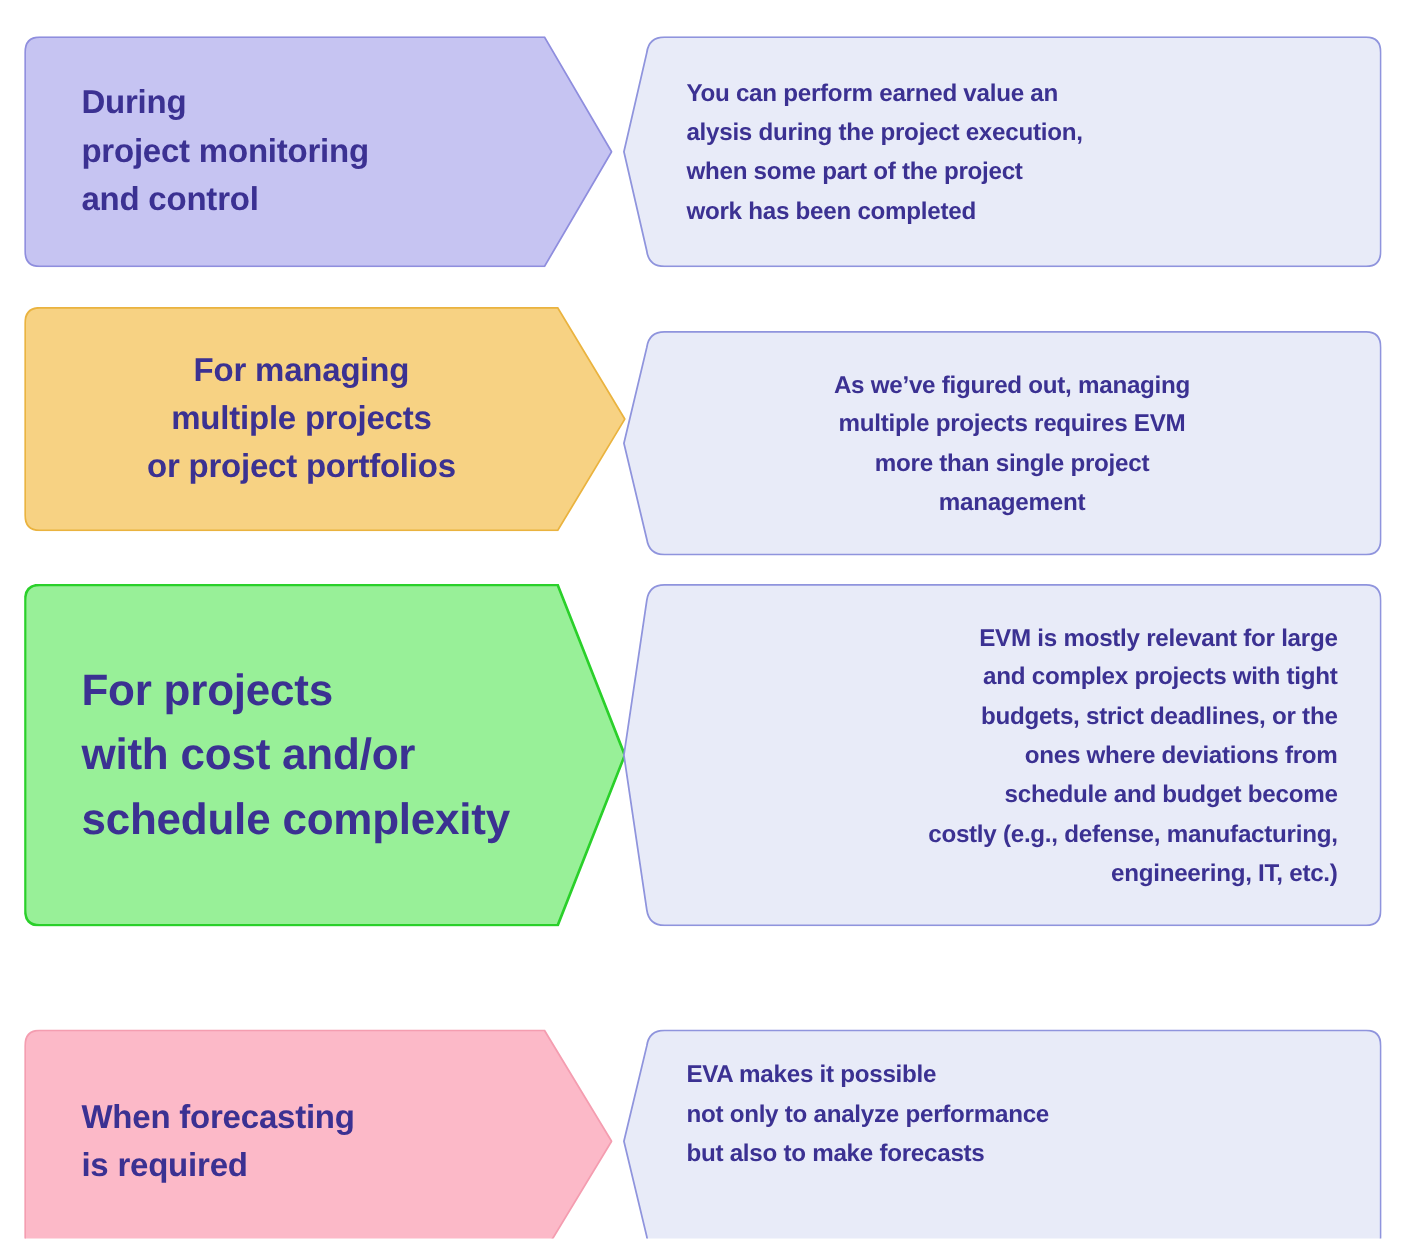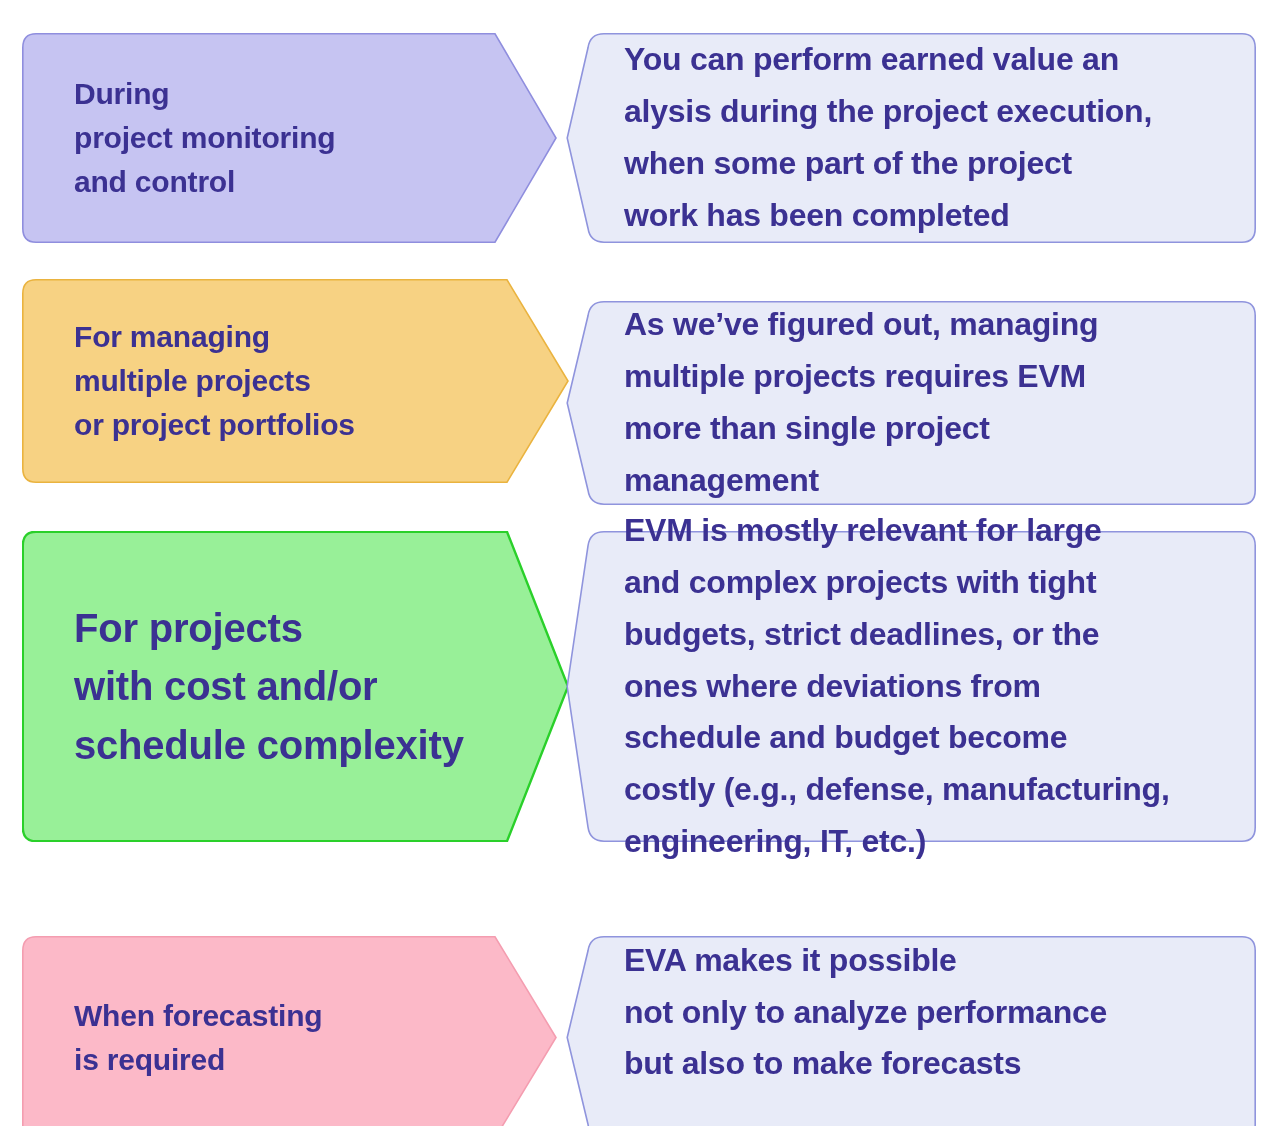--- a/index.html
+++ b/index.html
@@ -73,21 +73,21 @@
     position: absolute;
     left: 58px;
     right: 40px;
     top: 0;
     height: 100%;
     display: flex;
     flex-direction: column;
     justify-content: center;
     color: #3b3192;
     font-weight: bold;
-    font-size: 32px;
+    font-size: 22px;
     line-height: 1.62;
     letter-spacing: -0.25px;
     white-space: pre-line;
     box-sizing: border-box;
   }
 </style>
 </head>
 <body>
 
 <div id="diagram">
@@ -103,21 +103,21 @@
       <div class="desc-cell" style="width: 690px; height: 210px;">
         <svg class="desc-svg" width="690" height="210">
           <path d="M 38 0.8 L 676 0.8 Q 689.2 0.8 689.2 14.8 L 689.2 195.2 Q 689.2 209.2 676 209.2 L 38 209.2 Q 24 209.2 22 195.2 L 1.2 105 L 22 14.8 Q 24 0.8 38 0.8 Z" fill="#e8ebf8" stroke="#8f94dd" stroke-width="1.6"></path>
         </svg>
         <div class="desc-text">You can perform earned value an
 alysis during the project execution,
 when some part of the project
 work has been completed</div>
       </div>
     </div>
-    <div class="row" style="top: 279px; height: 204px;">
+    <div class="row" style="top: 279px; height: 204px; text-align: center;">
       <div class="arrow-cell" style="width: 547px; height: 204px;">
         <svg class="arrow-svg" width="547" height="204">
           <path d="M 14 0.8 L 485 0.8 L 546 102 L 485 203.2 L 14 203.2 Q 0.8 203.2 0.8 189.2 L 0.8 14.8 Q 0.8 0.8 14 0.8 Z" fill="#f7d283" stroke="#eab33f" stroke-width="1.6"></path>
         </svg>
         <div class="arrow-label" style="font-size: 30px;">For managing
 multiple projects
 or project portfolios</div>
       </div>
       <div class="desc-cell" style="width: 690px; height: 204px; margin-top: 22px;">
         <svg class="desc-svg" width="690" height="204">
@@ -131,21 +131,21 @@
     </div>
     <div class="row" style="top: 531px; height: 311px;">
       <div class="arrow-cell" style="width: 547px; height: 311px;">
         <svg class="arrow-svg" width="547" height="311">
           <path d="M 14 0.8 L 485 0.8 L 546 155.5 L 485 310.2 L 14 310.2 Q 0.8 310.2 0.8 296.2 L 0.8 14.8 Q 0.8 0.8 14 0.8 Z" fill="#98f098" stroke="#2ad02a" stroke-width="2.4"></path>
         </svg>
         <div class="arrow-label" style="font-size: 40px;">For projects
 with cost and/or
 schedule complexity</div>
       </div>
-      <div class="desc-cell" style="width: 690px; height: 311px;">
+      <div class="desc-cell" style="width: 690px; height: 311px; text-align: right;">
         <svg class="desc-svg" width="690" height="311">
           <path d="M 38 0.8 L 676 0.8 Q 689.2 0.8 689.2 14.8 L 689.2 296.2 Q 689.2 310.2 676 310.2 L 38 310.2 Q 24 310.2 22 296.2 L 1.2 155.5 L 22 14.8 Q 24 0.8 38 0.8 Z" fill="#e8ebf8" stroke="#8f94dd" stroke-width="1.6"></path>
         </svg>
         <div class="desc-text">EVM is mostly relevant for large
 and complex projects with tight
 budgets, strict deadlines, or the
 ones where deviations from
 schedule and budget become
 costly (e.g., defense, manufacturing,
 engineering, IT, etc.)</div>

